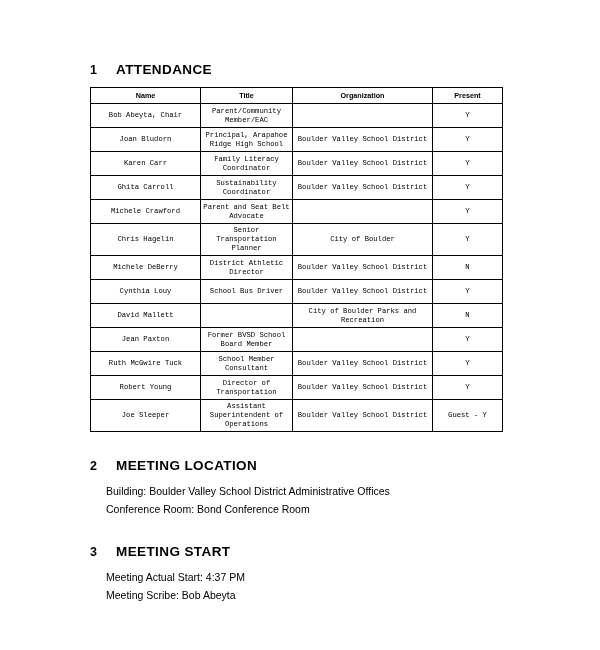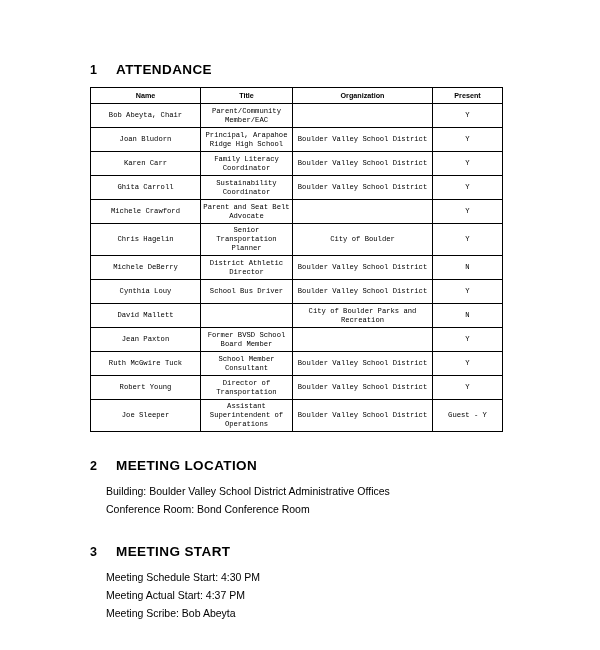--- a/index.html
+++ b/index.html
@@ -197,18 +197,17 @@
     </div>
     <p class="body-line">Building: Boulder Valley School District Administrative Offices</p>
     <p class="body-line">Conference Room: Bond Conference Room</p>
   </div>
 
   <div class="block">
     <div class="section-heading">
       <span class="section-num">3</span>
       <span class="section-title">MEETING START</span>
     </div>
-    <p class="body-line">Meeting Schedule Start: 4:30 PM</p>
     <p class="body-line">Meeting Actual Start: 4:37 PM</p>
     <p class="body-line">Meeting Scribe:  Bob Abeyta</p>
   </div>
 
 </div>
 
 </body></html>

